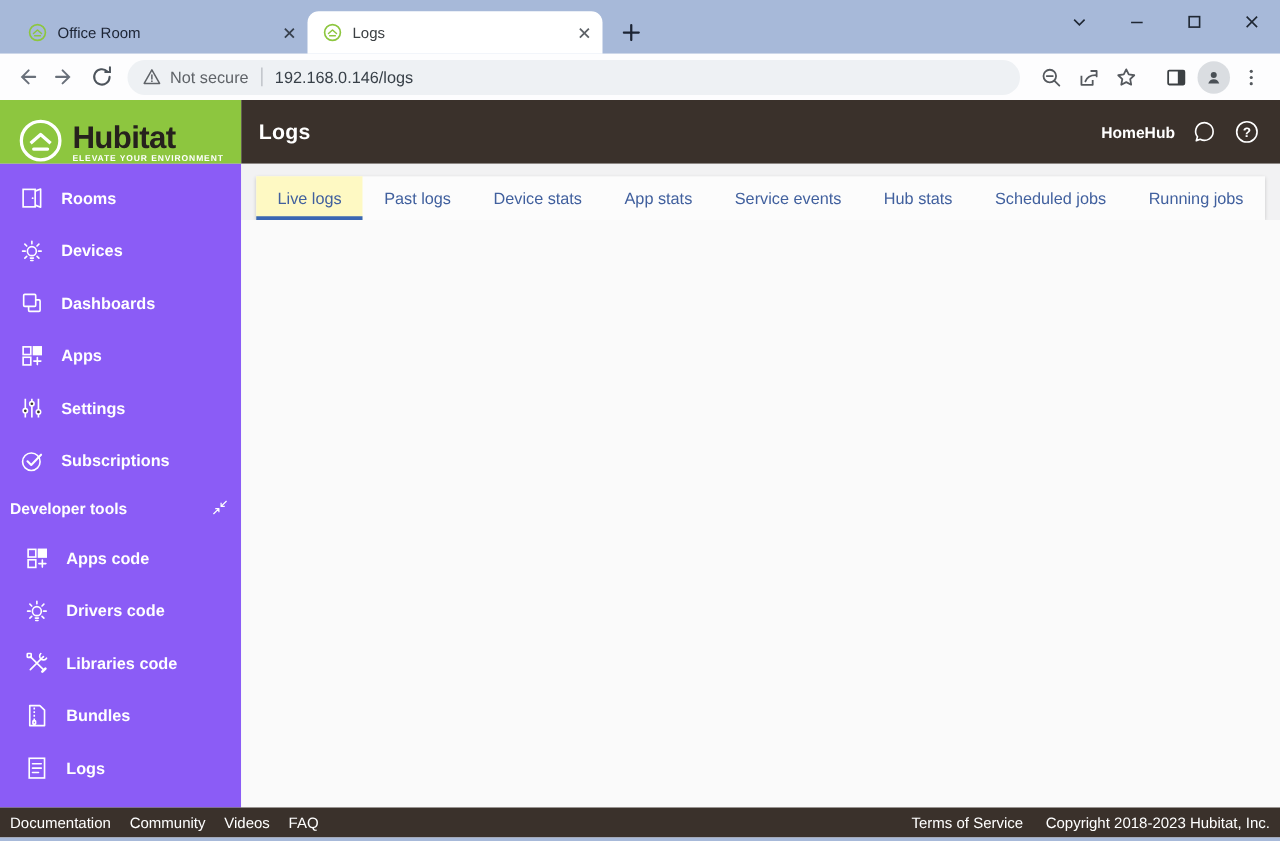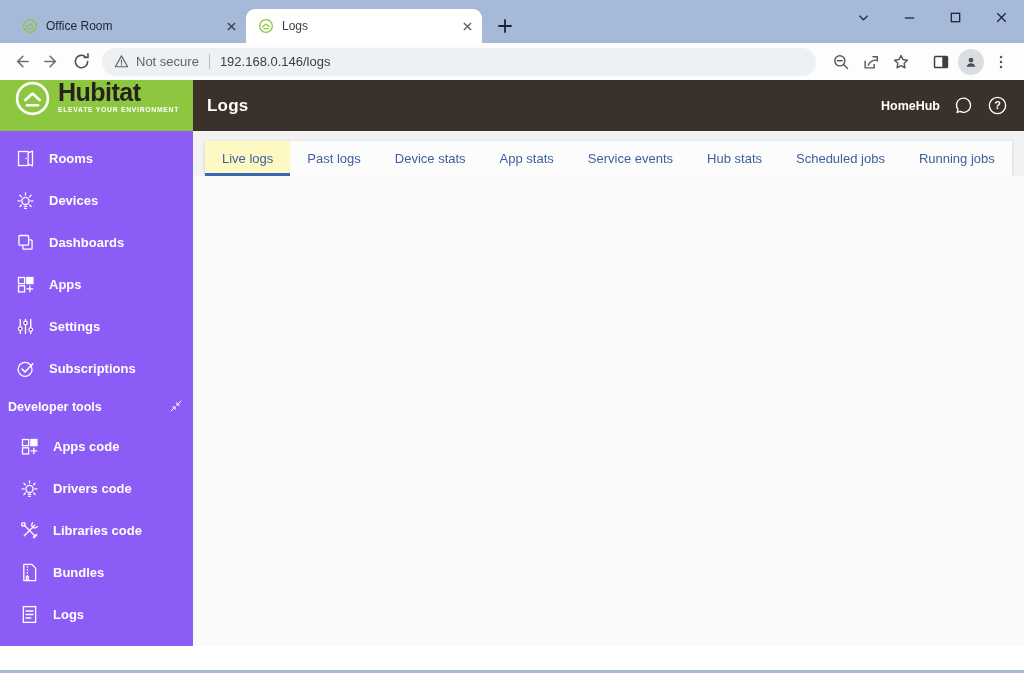--- a/index.html
+++ b/index.html
@@ -34,21 +34,21 @@
   .omnibox svg.warn { width:15px; height:15px; fill:none; stroke:#5f6368; stroke-width:1.6; margin-right:7px; }
   .omni-divider { width:1px; height:15px; background:#b6bac0; margin:0 10px; }
   .omni-url { color:#384048; }
   .tb-icon { width:30px; height:30px; display:flex; align-items:center; justify-content:center; }
   .tb-icon svg { width:18px; height:18px; fill:none; stroke:#55595e; stroke-width:1.6; stroke-linejoin:round; }
   .tb-gap { width:10px; }
   .avatar-bg { width:26px; height:26px; border-radius:50%; background:#dadde1; display:flex; align-items:center; justify-content:center; }
 
   
   .site-header { position:absolute; top:80px; left:0; right:0; height:51px; display:flex; }
-  .logo-block { width:193px; height:51px; background:#8dc63f; display:flex; align-items:flex-start; justify-content:center; gap:7px; }
+  .logo-block { width:193px; height:51px; background:#8dc63f; display:flex; align-items:flex-end; justify-content:center; gap:7px; }
   .logo-ring { width:37px; height:37px; }
   .logo-ring svg { width:37px; height:37px; fill:none; stroke:#fff; stroke-width:1.7; }
   .wordmark { display:flex; flex-direction:column; align-items:flex-start; }
   .wordmark .name { font-size:25px; font-weight:700; color:#26211d; letter-spacing:-0.5px; line-height:25px; }
   .wordmark .tagline { font-size:6.8px; font-weight:700; color:#fff; letter-spacing:0.72px; margin-top:1px; }
   .page-header { flex:1; background:#3a312b; color:#fff; display:flex; align-items:center; padding:0 16px 0 14px; }
   .page-title { font-size:17px; font-weight:700; letter-spacing:0.2px; }
   .ph-right { margin-left:auto; display:flex; align-items:center; gap:13px; }
   .hub-name { font-size:12.5px; font-weight:700; }
   .ph-icon svg { width:21px; height:21px; fill:none; stroke:#fff; stroke-width:1.5; display:block; }
@@ -357,15 +357,24 @@
         <div class="mtab">Hub stats</div>
         <div class="mtab">Scheduled jobs</div>
         <div class="mtab">Running jobs</div>
 
       </div>
 
     </div>
     <div class="content-body"></div>
   </div>
 
+  <div class="footer">
+    <span class="f-link">Documentation</span>
+    <span class="f-link">Community</span>
+    <span class="f-link">Videos</span>
+    <span class="f-link">FAQ</span>
+    <span class="f-spacer"></span>
+    <span class="f-right">Terms of Service</span>
+    <span class="f-right">Copyright 2018-2023 Hubitat, Inc.</span>
+  </div>
   <div class="bottom-edge"></div>
 
 </div>
 
 </body></html>

